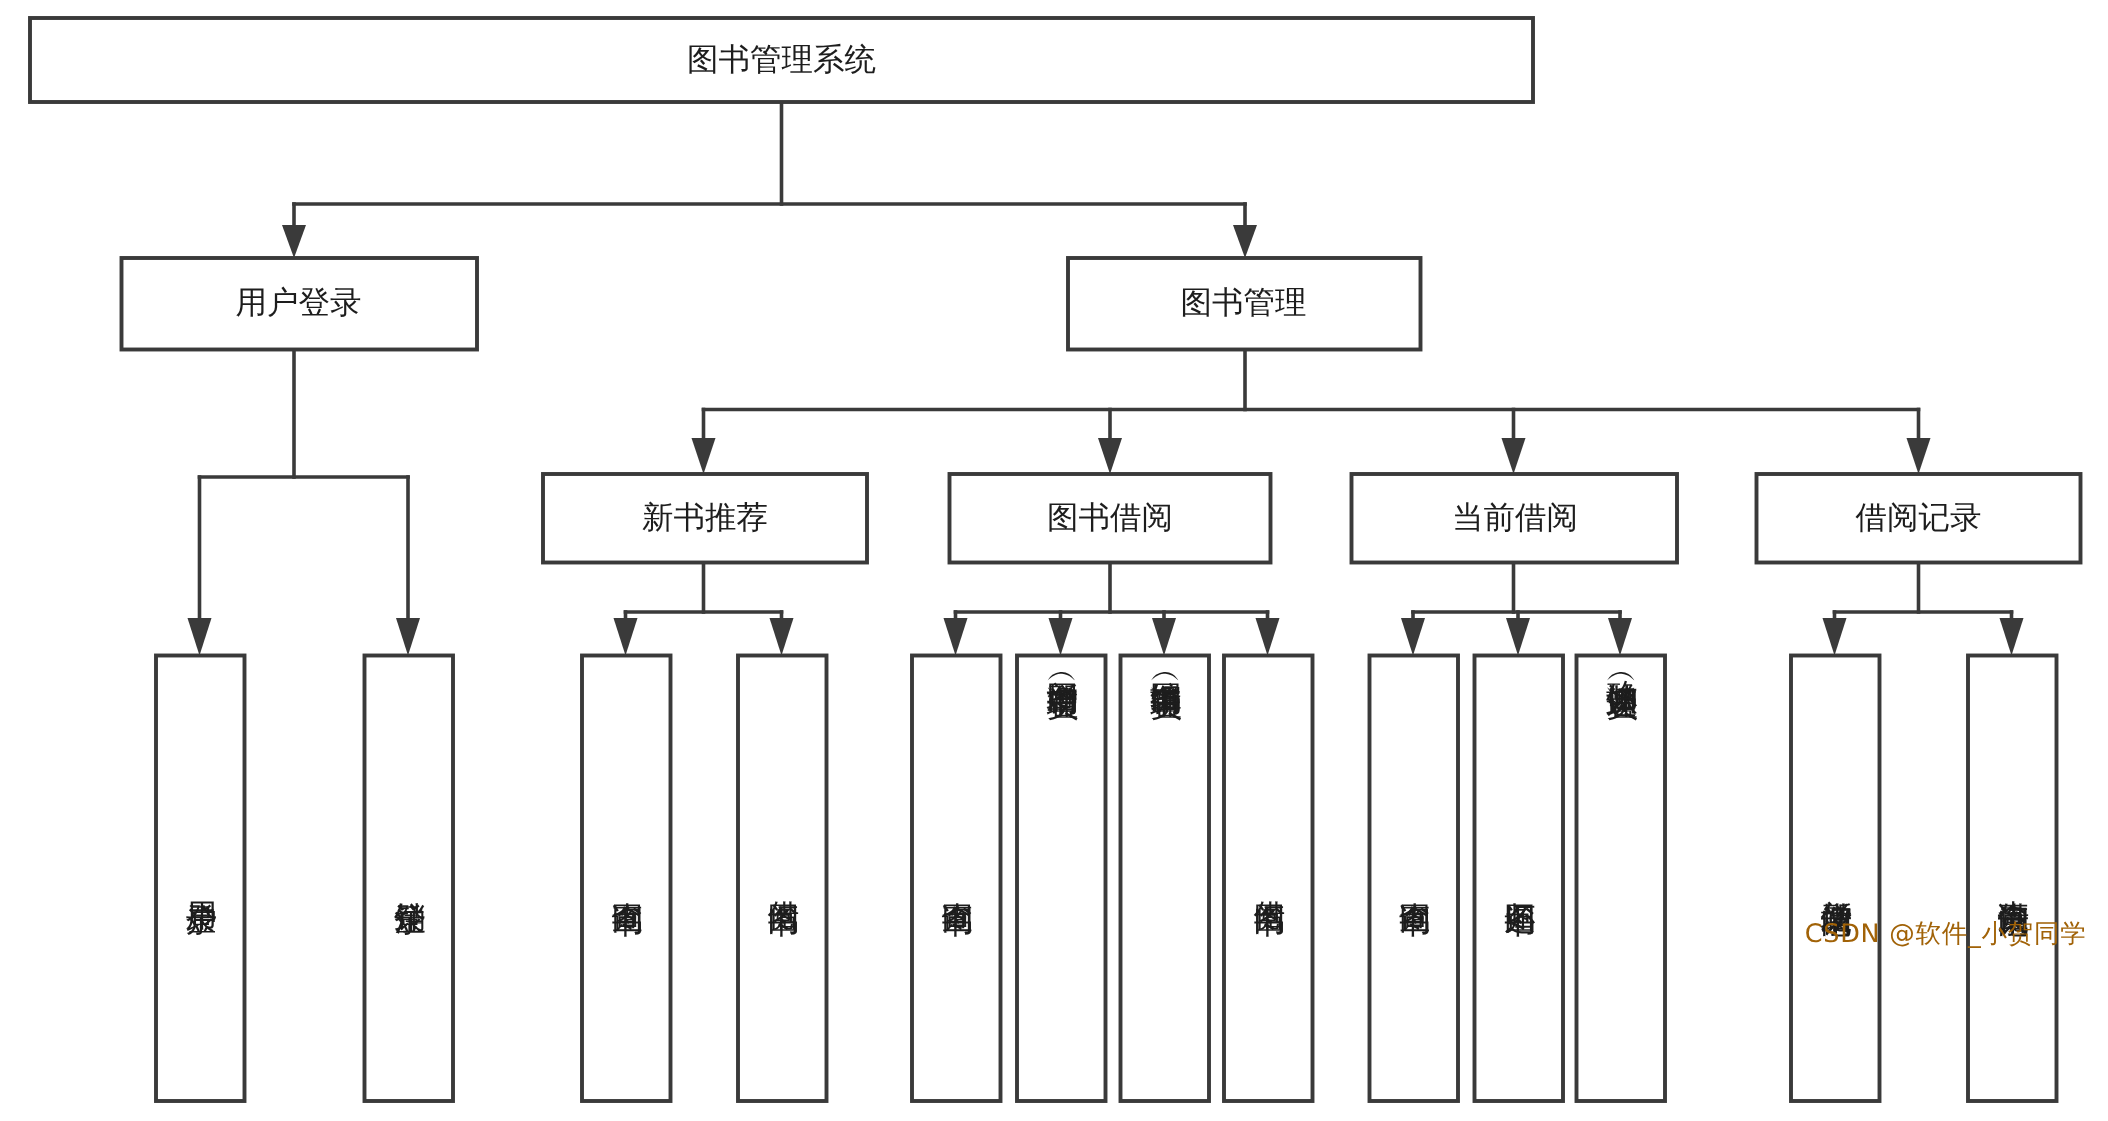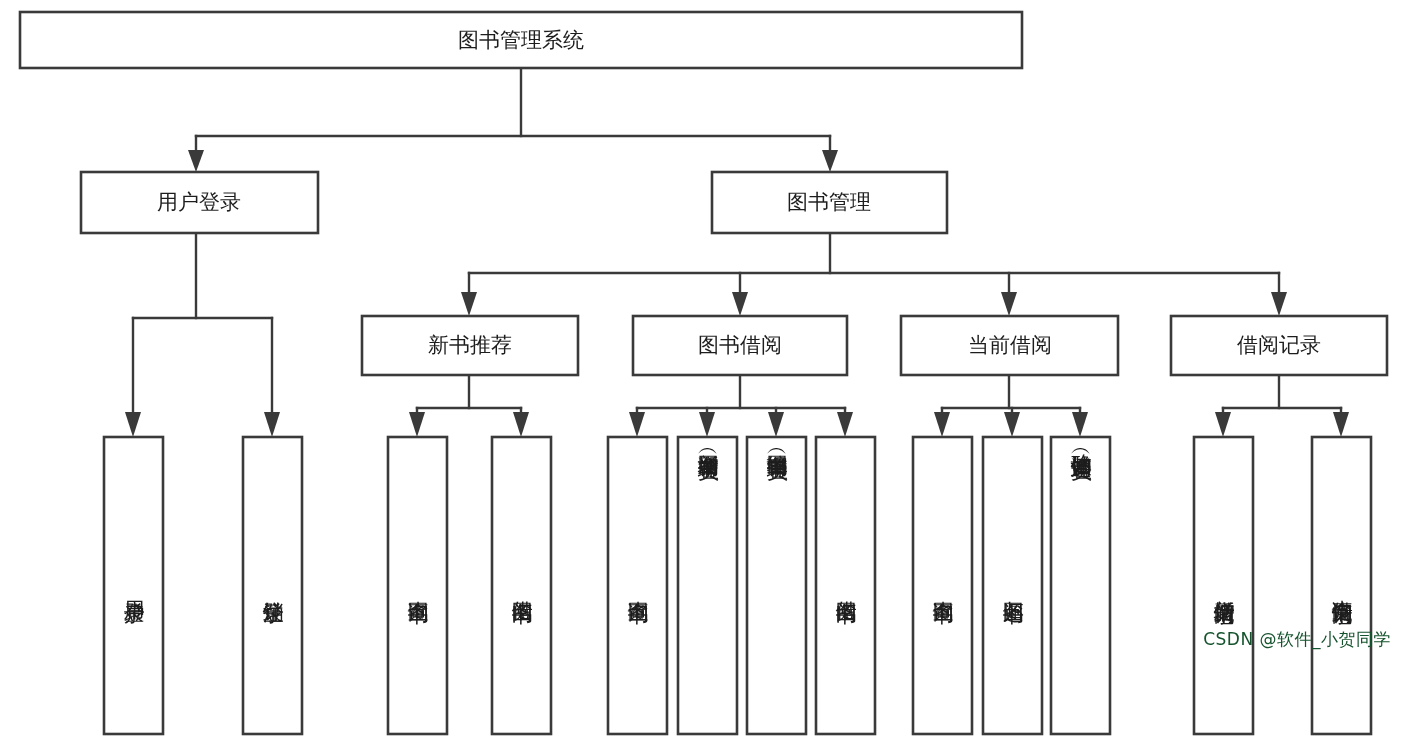--- a/index.html
+++ b/index.html
@@ -64,24 +64,24 @@
     font-size: 21px;
     line-height: 1.12;
     color: #1d1d1d;
     letter-spacing: 1px;
     white-space: nowrap;
     text-align: center;
   }
   .watermark {
     position: absolute;
     right: 14px;
-    bottom: 7px;
+    bottom: 24px;
     font-family: "DejaVu Sans", "Liberation Sans", sans-serif;
     font-size: 17px;
-    color: #14532d;
+    color: #a16207;
     letter-spacing: 0.5px;
     white-space: nowrap;
     user-select: none;
     text-align: center;
   }
 </style>
 </head>
 <body>
 
 <div id="diagram-root">

